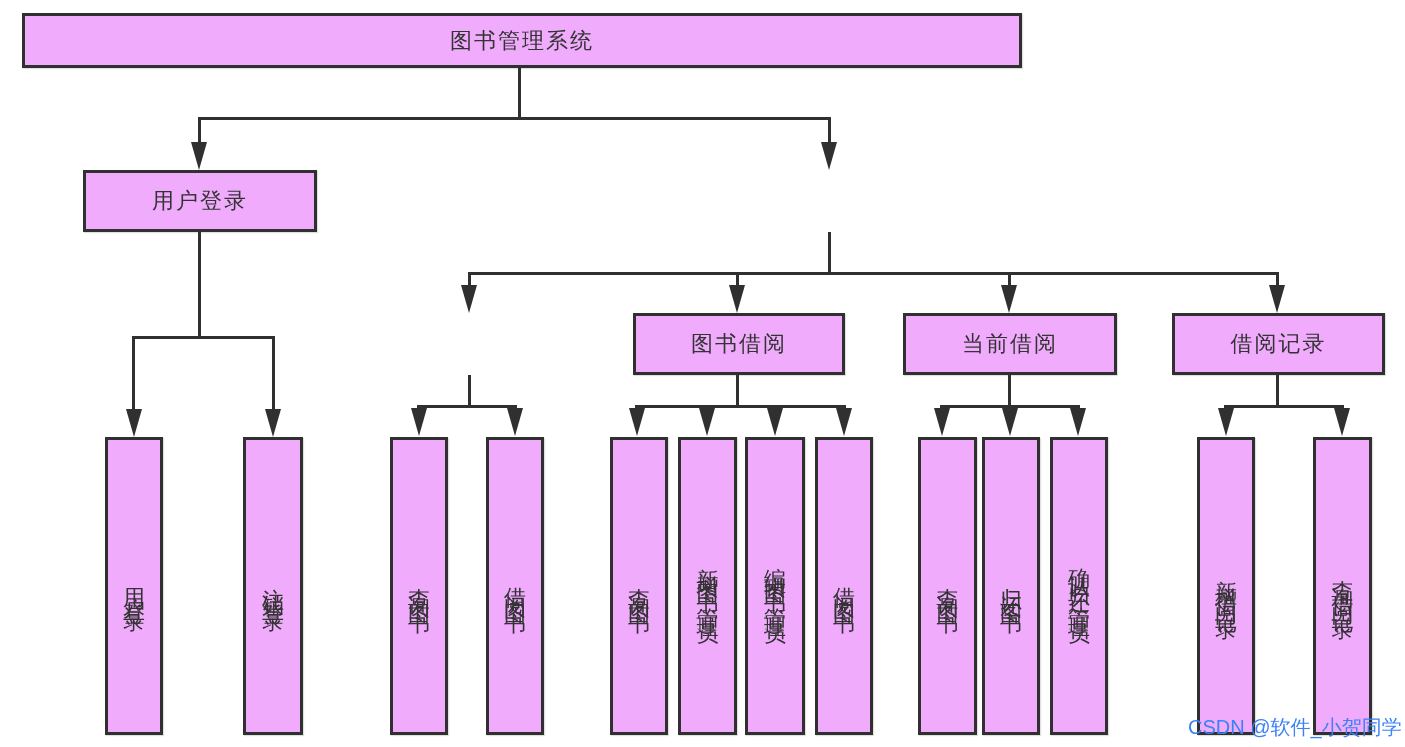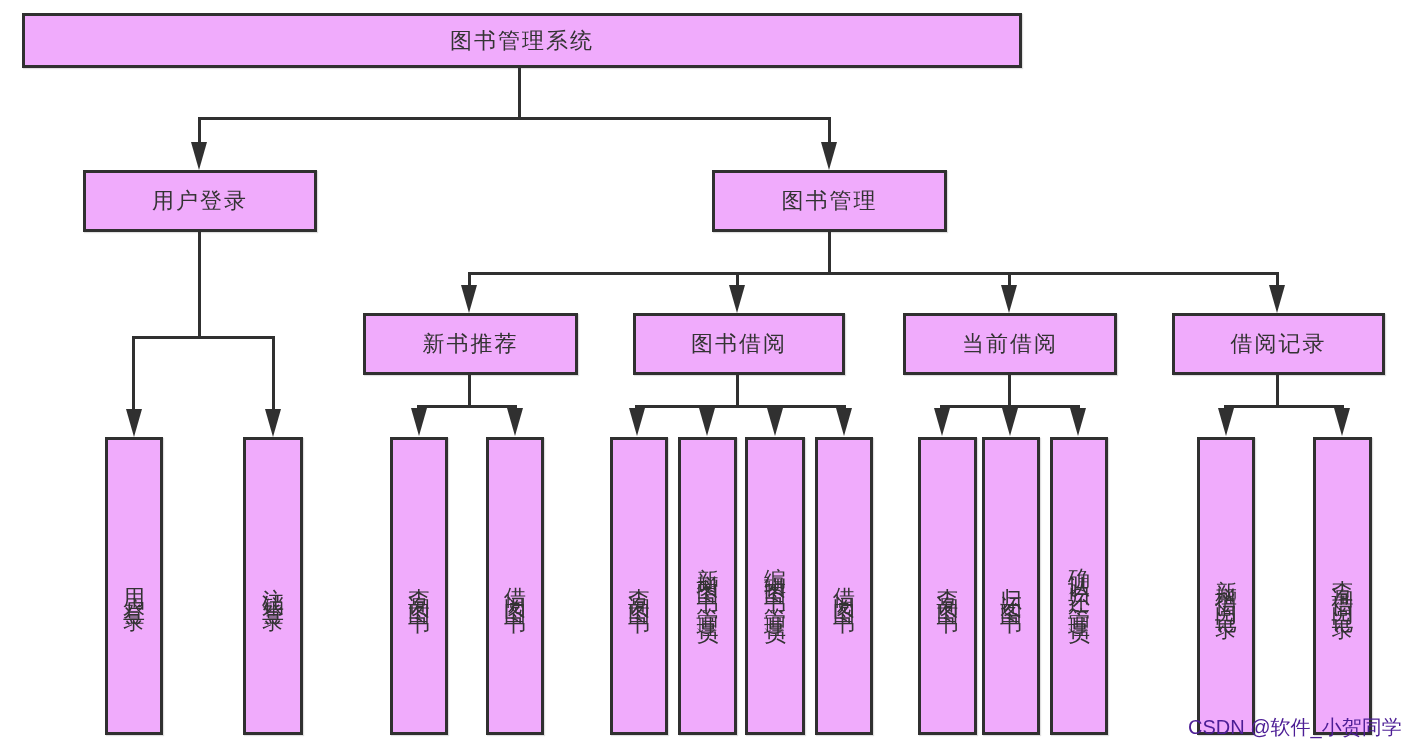--- a/index.html
+++ b/index.html
@@ -52,21 +52,21 @@
     height: 0;
     border-left: 8px solid transparent;
     border-right: 8px solid transparent;
     border-top: 28px solid #303030;
   }
   #watermark {
     position: absolute;
     left: 1188px;
     top: 714px;
     font-size: 20px;
-    color: #4c1d95;
+    color: #3b82f6;
     white-space: nowrap;
     z-index: 10;
   }
 </style>
 </head>
 <body>
 
 <div id="canvas">
 
   <div class="box" style="left:22px; top:13px; width:1000px; height:55px;">
@@ -77,45 +77,39 @@
 
   <div class="hline" style="left:198px; top:117px; width:633px;"></div>
   <div class="vline" style="left:198px; top:117px; height:28px;"></div>
   <div class="vline" style="left:828px; top:117px; height:28px;"></div>
   <div class="arrow" style="left:191px; top:142px;"></div>
   <div class="arrow" style="left:821px; top:142px;"></div>
 
   <div class="box" style="left:83px; top:170px; width:234px; height:62px;">
     <span class="hlabel">用户登录</span>
   </div>
-  <div class="box" style="left:712px; top:170px; width:235px; height:62px;">
-    <span class="hlabel">图书管理</span>
-  </div>
 
   <div class="vline" style="left:198px; top:232px; height:107px;"></div>
   <div class="hline" style="left:132px; top:336px; width:143px;"></div>
   <div class="vline" style="left:132px; top:336px; height:75px;"></div>
   <div class="vline" style="left:272px; top:336px; height:75px;"></div>
   <div class="arrow" style="left:126px; top:409px;"></div>
   <div class="arrow" style="left:265px; top:409px;"></div>
 
   <div class="vline" style="left:828px; top:232px; height:43px;"></div>
   <div class="hline" style="left:468px; top:272px; width:811px;"></div>
   <div class="vline" style="left:468px; top:272px; height:16px;"></div>
   <div class="vline" style="left:736px; top:272px; height:16px;"></div>
   <div class="vline" style="left:1008px; top:272px; height:16px;"></div>
   <div class="vline" style="left:1276px; top:272px; height:16px;"></div>
   <div class="arrow" style="left:461px; top:285px;"></div>
   <div class="arrow" style="left:729px; top:285px;"></div>
   <div class="arrow" style="left:1001px; top:285px;"></div>
   <div class="arrow" style="left:1269px; top:285px;"></div>
 
-  <div class="box" style="left:363px; top:313px; width:215px; height:62px;">
-    <span class="hlabel">新书推荐</span>
-  </div>
   <div class="box" style="left:633px; top:313px; width:212px; height:62px;">
     <span class="hlabel">图书借阅</span>
   </div>
   <div class="box" style="left:903px; top:313px; width:214px; height:62px;">
     <span class="hlabel">当前借阅</span>
   </div>
   <div class="box" style="left:1172px; top:313px; width:213px; height:62px;">
     <span class="hlabel">借阅记录</span>
   </div>
 

